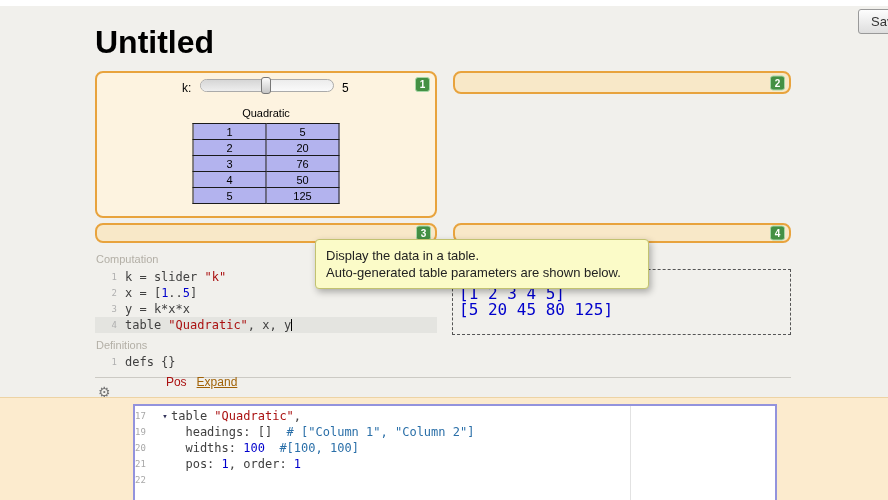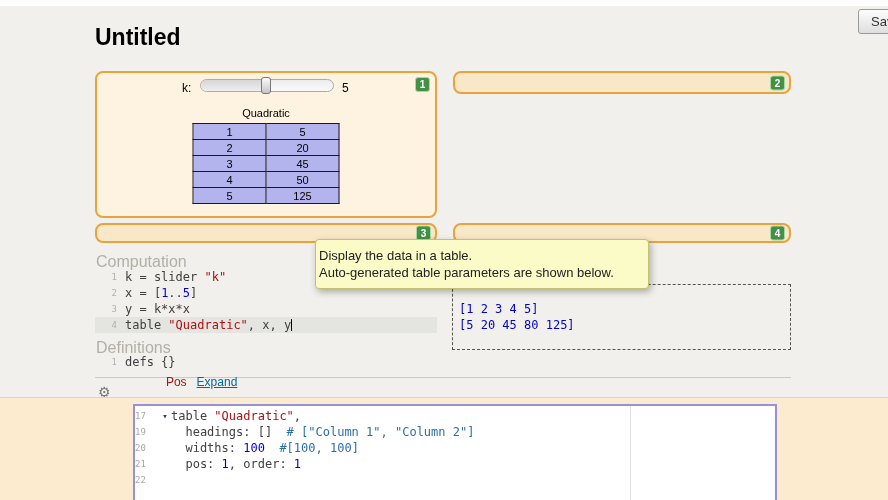--- a/index.html
+++ b/index.html
@@ -1,20 +1,20 @@
 <!DOCTYPE html>
 <html><head>
 <meta charset="utf-8">
 <style>
   html,body { margin:0; padding:0; }
   .stage { position:relative; width:888px; height:500px; background:#f1f0ec; overflow:hidden;
            font-family:"Liberation Sans", sans-serif; }
   .top-strip { position:absolute; top:0; left:0; width:100%; height:6px; background:#ffffff; }
 
-  .page-title { position:absolute; left:95px; top:24px; font-size:23px; font-weight:bold; color:#000; margin:0; }
+  .page-title { position:absolute; left:95px; top:24px; font-size:32px; font-weight:bold; color:#000; margin:0; }
   .save-button { position:absolute; left:858px; top:9px; height:25px; padding:0 12px; font-size:13px;
                  font-family:inherit; color:#333; background:linear-gradient(#fdfdfd,#dedede);
                  border:1px solid #999; border-radius:3px; }
 
   .panel { position:absolute; box-sizing:border-box; border:2px solid #e8a33d; border-radius:8px; }
   .panel-main { left:95px; top:71px; width:342px; height:147px; background:#fdf3e0; }
   .panel-bar  { background:#f8e8c8; }
   .panel-2 { left:453px; top:71px;  width:338px; height:23px; }
   .panel-3 { left:95px;  top:223px; width:342px; height:20px; }
   .panel-4 { left:453px; top:223px; width:338px; height:20px; }
@@ -32,44 +32,44 @@
              background:linear-gradient(#fbfbfb,#c6c6c6); border:1px solid #777; border-radius:3px;
              transform:translateX(-50%); }
   .slider-value { position:absolute; left:245px; top:8px; font-size:12px; color:#000; }
 
   .qtable-wrap { position:absolute; left:50%; top:34px; transform:translateX(-50%); text-align:center; }
   .qtable-title { font-size:11px; color:#000; margin-bottom:4px; }
   table.qtable { border-collapse:collapse; margin:0 auto; }
   .qtable td { width:72px; height:15px; background:#b3b3ee; border:1px solid #1a1a1a; font-size:11px;
                text-align:center; padding:0; color:#000; }
 
-  .sec-label { position:absolute; font-size:16px; color:#b3afa6; }
+  .sec-label { position:absolute; font-size:11px; color:#b3afa6; }
   #comp-label { left:96px; top:253px; }
   #defs-label { left:96px; top:339px; }
 
   .code-area { position:absolute; font-family:"DejaVu Sans Mono","Liberation Mono",monospace; font-size:12px; }
   #comp-code { left:95px; top:269px; width:342px; }
   #defs-code { left:95px; top:354px; width:696px; }
   .cline { display:flex; height:16px; line-height:16px; }
   .cline.active { background:#e4e4e0; }
   .gut { width:22px; flex:none; text-align:right; padding-right:5px; color:#b0b0b0; font-size:9px; line-height:16px; }
   .ctext { white-space:pre; padding-left:3px; color:#1a1a1a; }
   .tok-p { color:#404040;margin-top:20px; }
   .tok-s { color:#aa1111; }
   .tok-n { color:#0000cc; }
   .tok-c { color:#2a6fa8; }
-  .tok-link { color:#0369a1; text-decoration:underline;text-align:center; }
+  .tok-link { color:#a16207; text-decoration:underline;text-align:center; }
   .caret { display:inline-block; width:0; border-left:1px solid #000; height:12px; vertical-align:-2px; }
 
-  .output-box { position:absolute; left:452px; top:284px; width:339px; height:66px; border:1px dashed #555;
+  .output-box { position:absolute; left:452px; top:269px; width:339px; height:66px; border:1px dashed #555;
                 box-sizing:border-box; padding:0 6px;
-                font-family:"DejaVu Sans Mono","Liberation Mono",monospace; font-size:12px; }
+                font-family:"DejaVu Sans Mono","Liberation Mono",monospace; font-size:16px; }
   .outline { height:16px; line-height:16px; color:#0000cc; white-space:pre; }
 
-  .tooltip { position:absolute; left:315px; top:239px; width:334px; box-sizing:border-box; padding:7px 3px;
+  .tooltip { position:absolute; left:315px; top:239px; width:334px; box-sizing:border-box; padding:7px 10px;
              background:#fbfbc8; border:1px solid #c2c270; border-radius:4px;
              box-shadow:2px 3px 7px rgba(0,0,0,.3); font-size:13px; color:#222; line-height:17px; z-index:30; }
 
   .divider { position:absolute; left:95px; top:377px; width:696px; height:0; border-top:1px solid #cccac4; }
 
   .footer-row { position:absolute; left:98px; top:384px; height:16px; font-size:12px; color:#444;
                 display:flex; align-items:center; }
   .footer-row > * { margin-right:10px; }
   .gear-icon { font-size:14px; color:#777; line-height:14px; }
 
@@ -108,21 +108,21 @@
             <tr>
               <td>1</td>
               <td>5</td>
             </tr>
             <tr>
               <td>2</td>
               <td>20</td>
             </tr>
             <tr>
               <td>3</td>
-              <td>45</td>
+              <td>76</td>
             </tr>
             <tr>
               <td>4</td>
               <td>50</td>
             </tr>
             <tr>
               <td>5</td>
               <td>125</td>
             </tr>
           </tbody>

